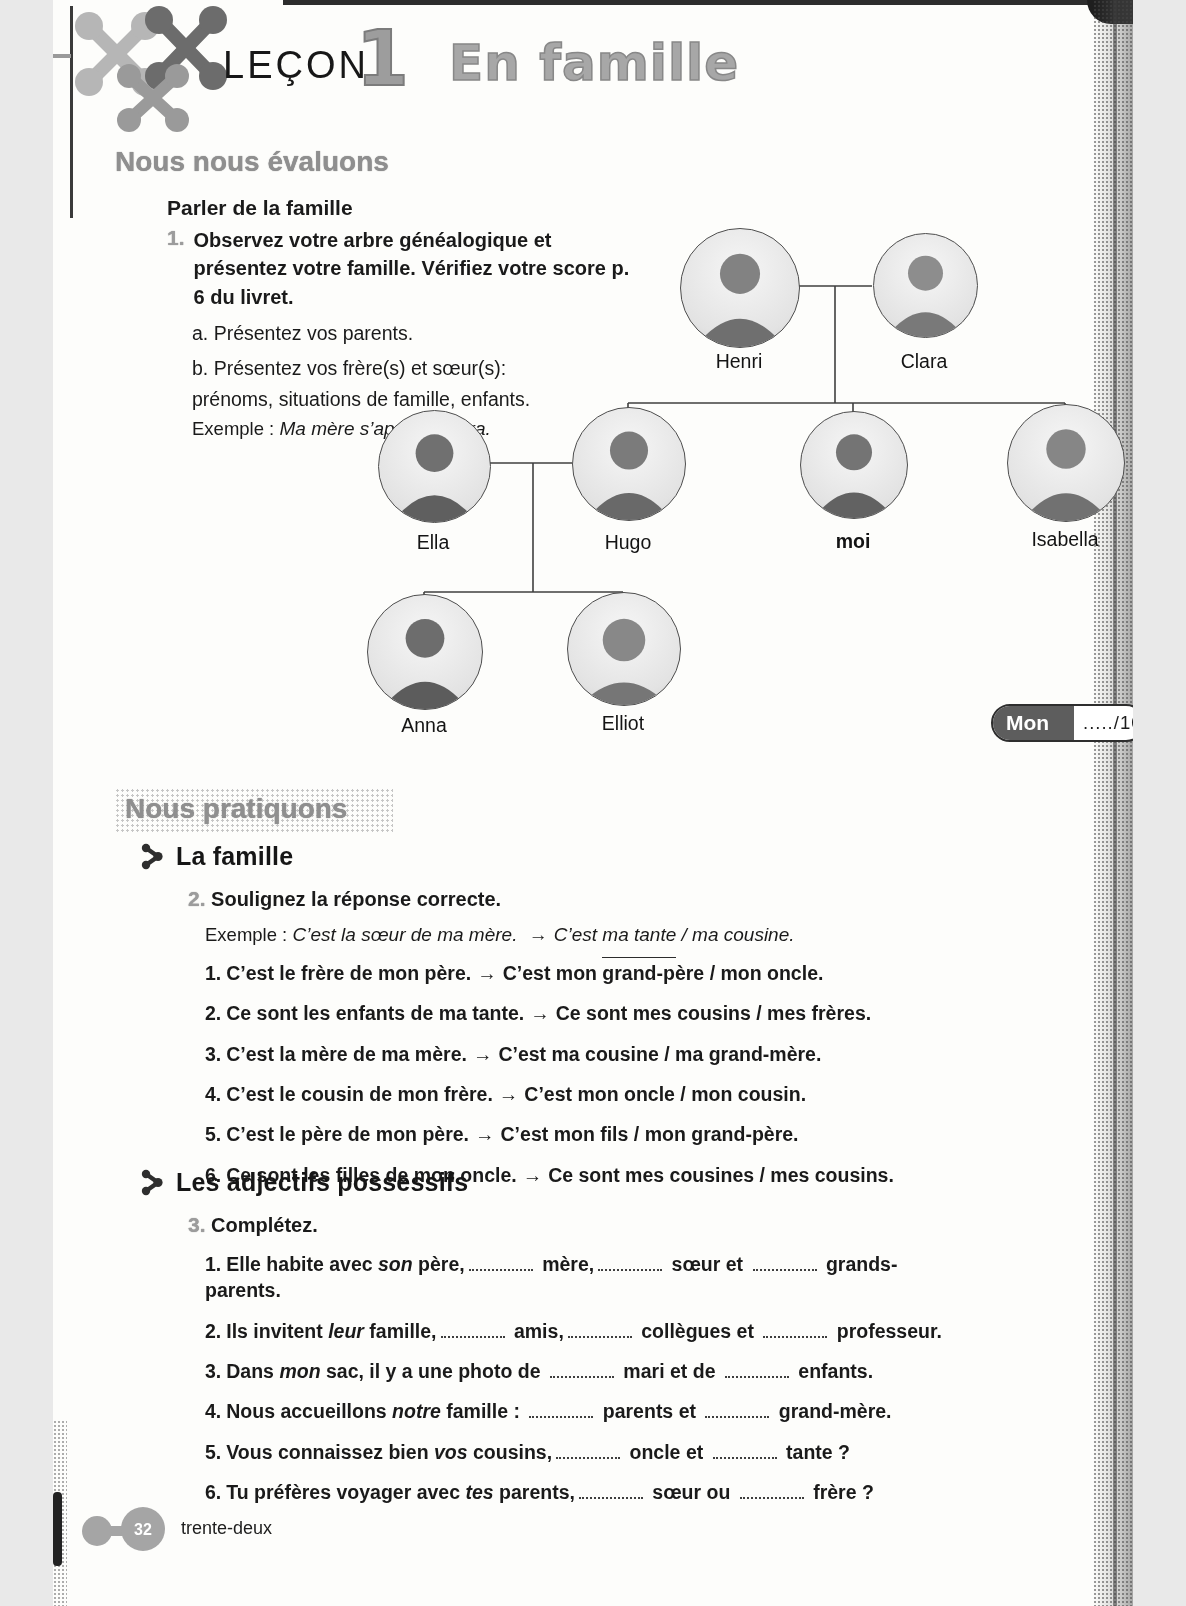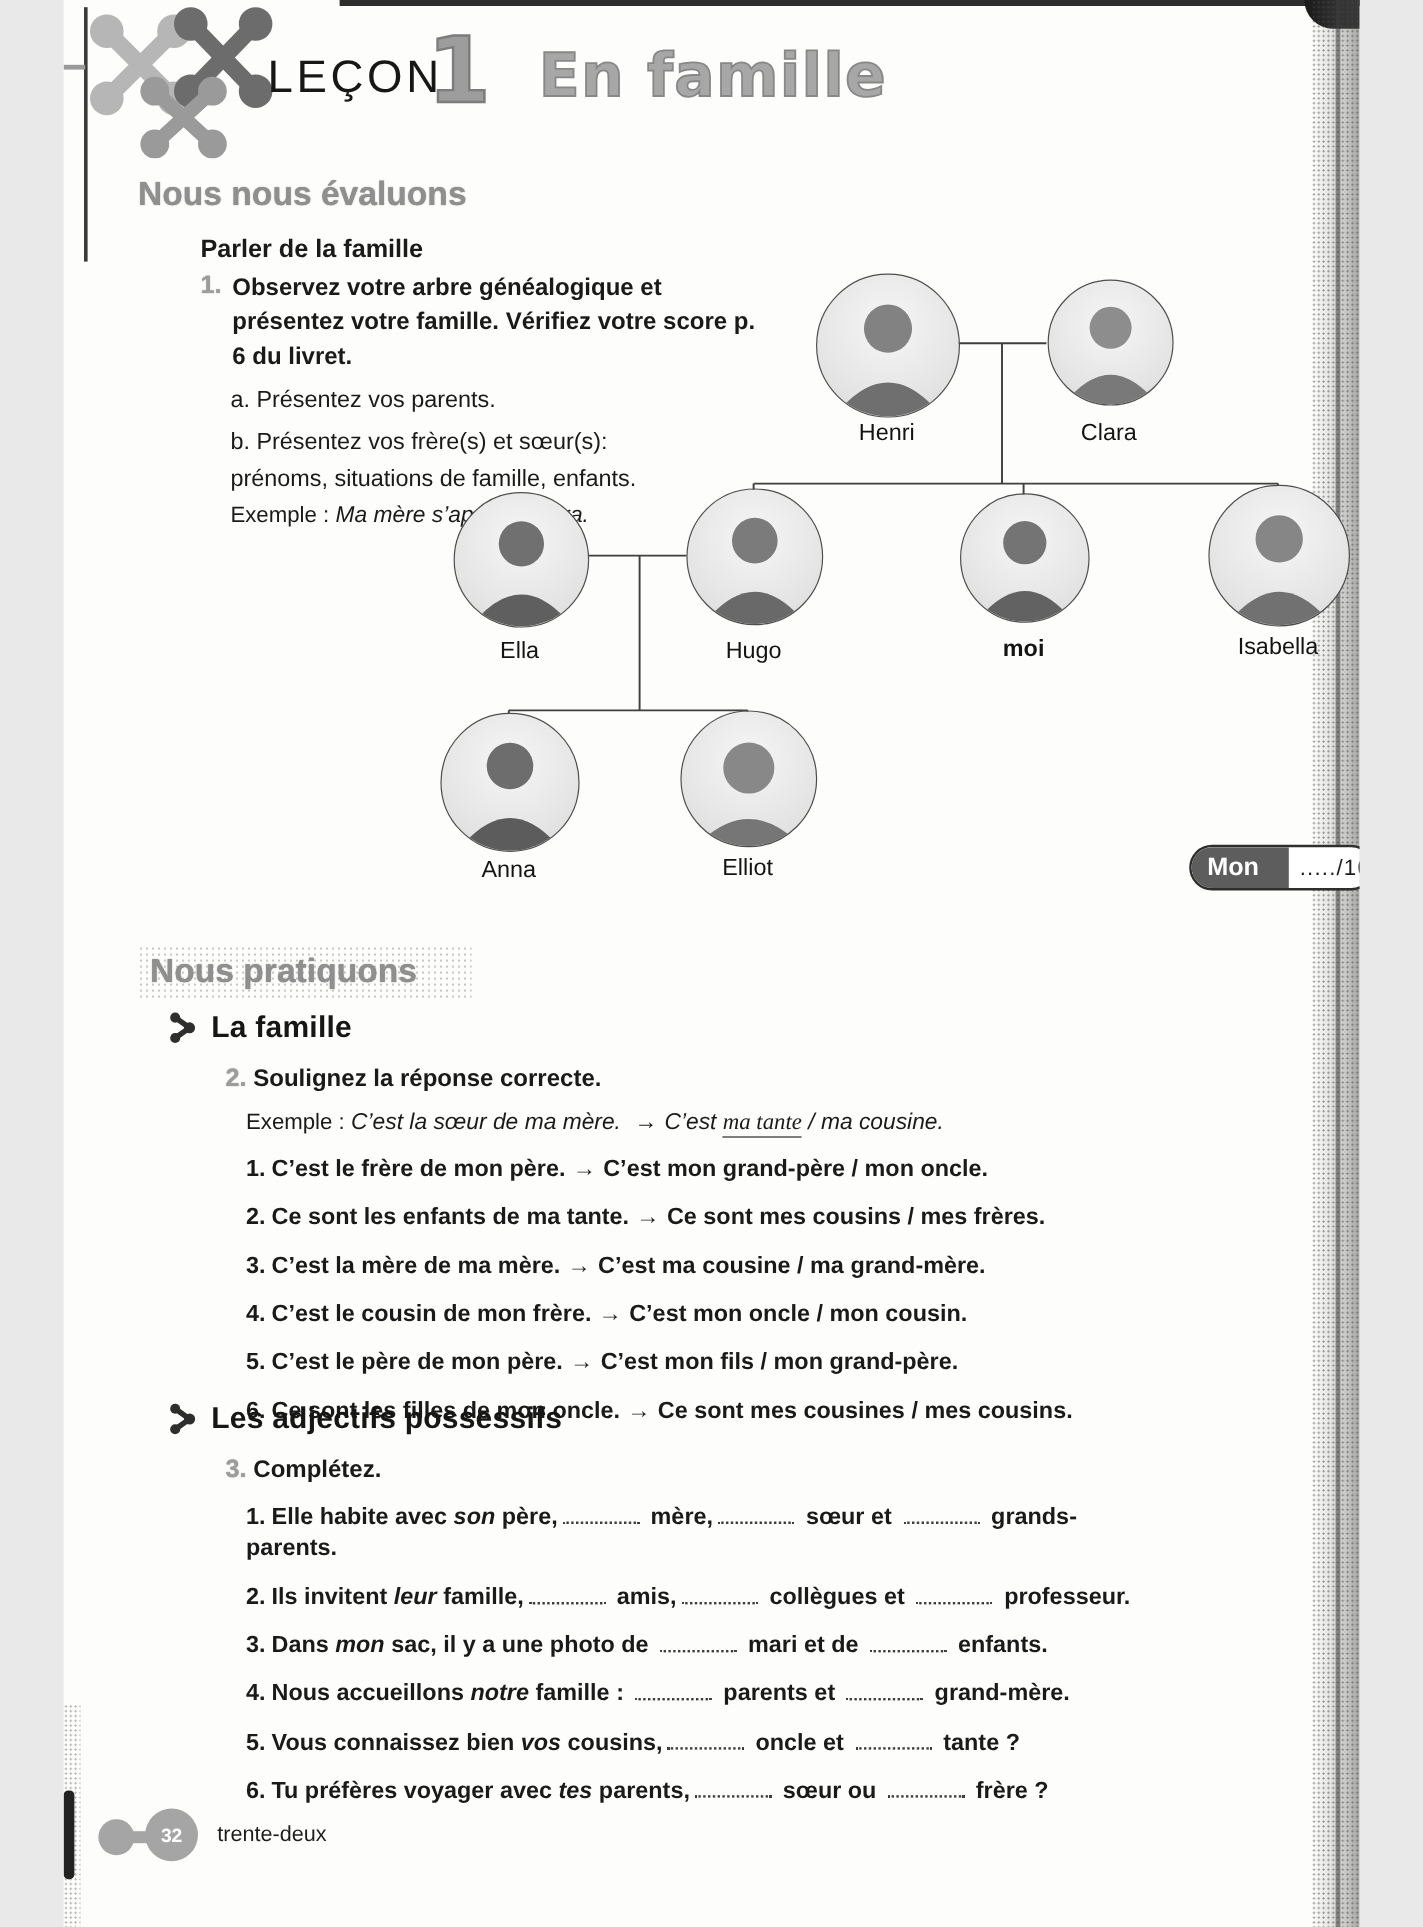--- a/index.html
+++ b/index.html
@@ -47,21 +47,21 @@
   .sub-heading { position:absolute; left:114px; top:196px; font-size:21px; font-weight:bold; }
   .ex1 { position:absolute; left:114px; top:226px; width:478px; }
   .ex1-head { display:flex; gap:9px; }
   .exnum { color:#9c9c9c; font-weight:800; font-size:21px; flex:0 0 auto; text-shadow:0 0 1px #888; }
   .ex1-instr { margin:0; font-size:20px; font-weight:bold; line-height:1.42; }
   .ex1-line { margin:9px 0 0 25px; font-size:19.5px; line-height:1.35; }
   .ex1-line.cont { margin-top:4px; }
   .example-line { margin:6px 0 0 25px; font-size:19px; }
   .exlabel { font-size:18.5px; }
   .it { font-style:italic; }
-  .underline { border-bottom:1.6px solid #2c2c2c; padding-bottom:1px;font-family:Liberation Serif, serif; }
+  .underline { border-bottom:1.6px solid #2c2c2c; padding-bottom:12px; }
   
   .tree-lines { position:absolute; left:0; top:0; pointer-events:none; }
   .tree-node { position:absolute; border-radius:50%; border:1.6px solid #4e4e4e; overflow:hidden;
     background:radial-gradient(circle at 50% 35%, #f6f6f6 0%, #e3e3e3 70%, #cfcfcf 100%); }
   .tree-node svg { display:block; width:100%; height:100%; }
   .tree-label { position:absolute; transform:translateX(-50%); font-size:19.5px; color:#141414; white-space:nowrap; }
   .tree-label.bold { font-weight:bold; }
   
   .score-badge {
     position:absolute; left:938px; top:704px; display:inline-flex; align-items:stretch;

